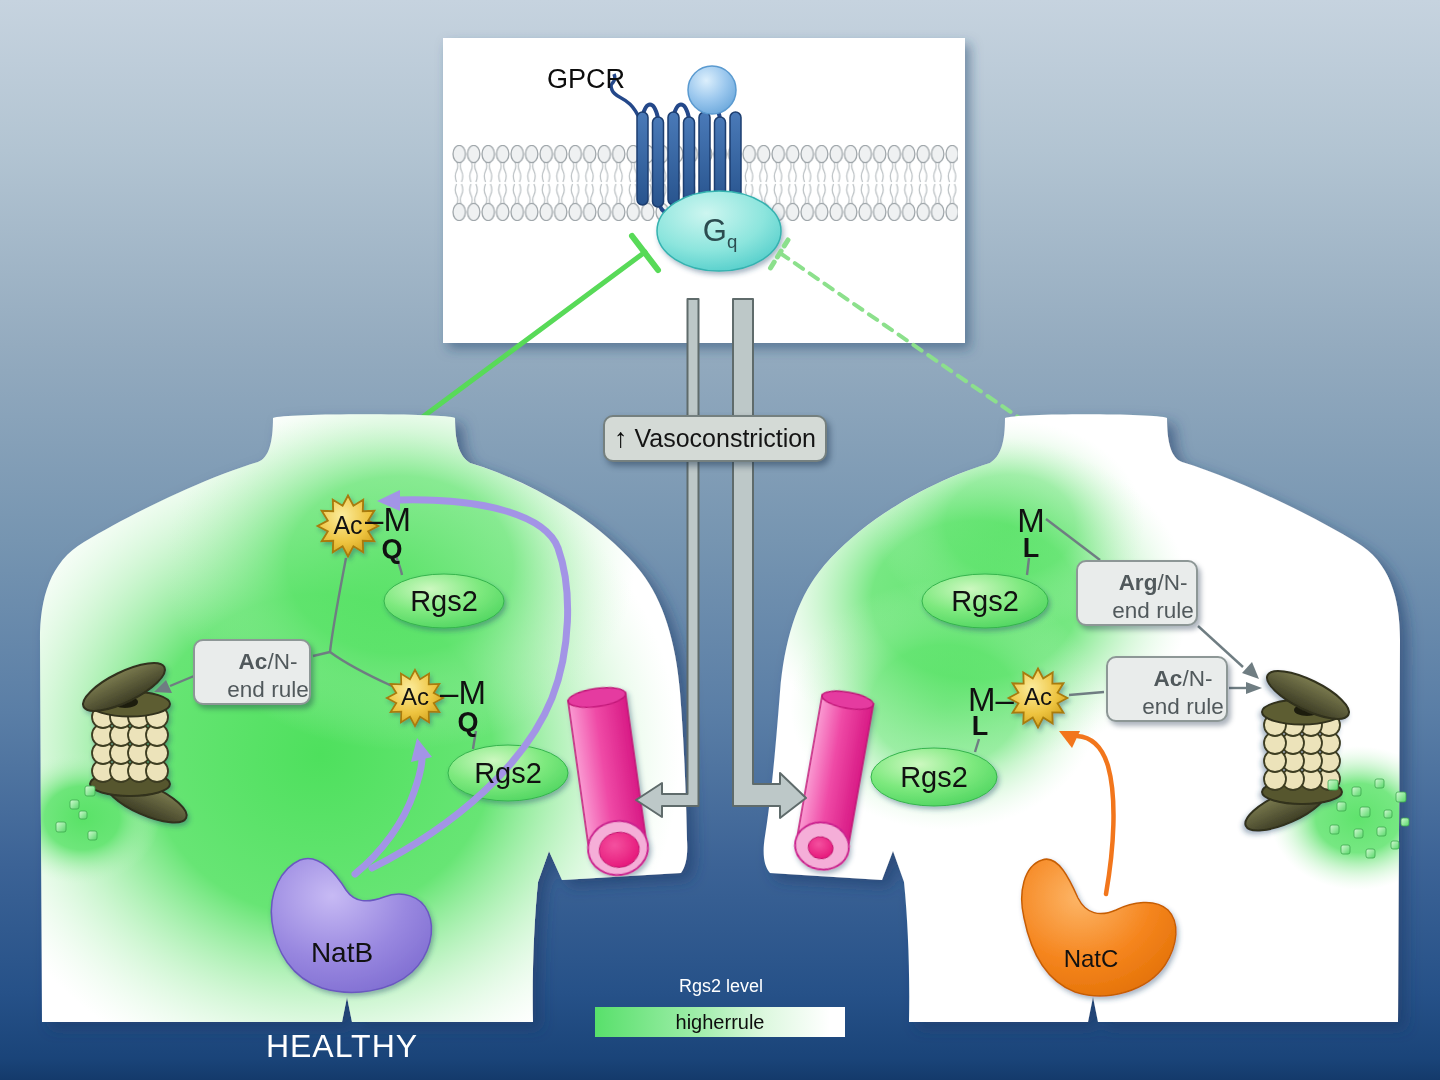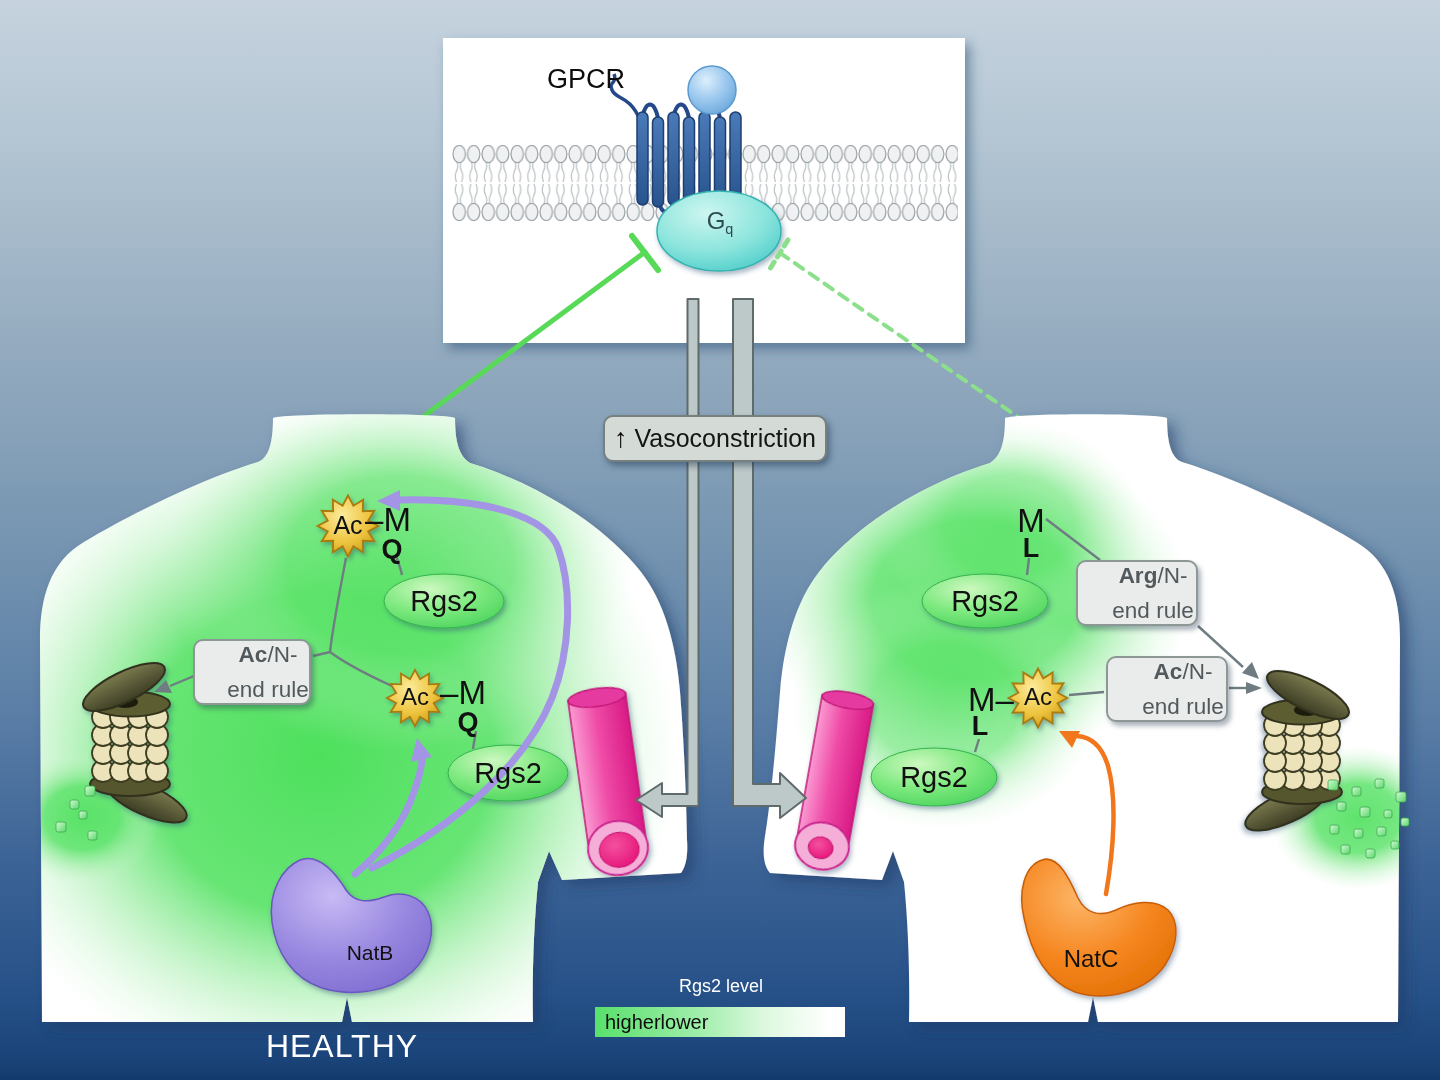--- a/index.html
+++ b/index.html
@@ -16,27 +16,27 @@
     box-shadow:3px 4px 6px rgba(22,44,70,.45);
     display:flex; align-items:center; justify-content:center; gap:7px; box-sizing:border-box;
   }
   .vasobox .arr{font-size:27px; font-weight:800; color:#0a0a0a; line-height:1;}
   .vasobox .txt{font-size:25px; color:#141414;}
   .rulebox{
     position:absolute; transform:translate(-50%,-50%);
     background:#e9eceb; border:2px solid #8d9796; border-radius:10px;
     box-shadow:3px 4px 5px rgba(22,44,70,.35);
     color:#51595c; font-size:22.5px; line-height:1.22; text-align:center;
-    display:flex; flex-direction:column; justify-content:space-between; box-sizing:border-box;padding-left:32px;
+    display:flex; flex-direction:column; justify-content:flex-end; box-sizing:border-box;padding-left:32px;
   }
   .rulebox b{font-weight:700;}
   .legendbar{
     position:absolute; left:595px; top:1007px; width:250px; height:30px; box-sizing:border-box;
     background:linear-gradient(90deg,#58e06b 0%,#9deda8 40%,#ddf8df 68%,#ffffff 94%);
-    display:flex; justify-content:flex-start; align-items:center;
+    display:flex; justify-content:center; align-items:center;
     padding:0 10px; color:#0d0d0d; font-size:20px;
   }
   .title{color:#ffffff; letter-spacing:1px; font-size:32px; font-weight:500;}
   .sub{font-size:0.6em; vertical-align:-0.35em;}
 </style>
 </head>
 <body>
 
 <div class="stage">
 
@@ -294,40 +294,40 @@
     <polygon points="1059,731 1080,731 1072,748" fill="#f2761c"></polygon>
   </g>
 
   <g fill="#bdc8c8" stroke="#5f6b6b" stroke-width="2" stroke-linejoin="round">
     <path d="M 687.5,299 L 698.5,299 L 698.5,806 L 662,806 L 662,817 L 636,800 L 662,783 L 662,794 L 687.5,794 Z"></path>
     <path d="M 733,299 L 753,299 L 753,784 L 780,784 L 780,773 L 806,798 L 780,818 L 780,806 L 733,806 Z"></path>
   </g>
 </svg>
 
 <div class="lbl" style="left:586px;top:79px;font-size:27px;font-weight:500;color:#0d0d0d;">GPCR</div>
-<div class="lbl" style="left:720px;top:222px;font-size:24px;color:#2c4c50;"><span>G</span><span class="sub">q</span></div>
+<div class="lbl" style="left:720px;top:233px;font-size:31px;color:#2c4c50;"><span>G</span><span class="sub">q</span></div>
 
 <div class="vasobox">
   <span class="arr">↑</span>
   <span class="txt">Vasoconstriction</span>
 </div>
 
 <div class="lbl" style="left:348px;top:525px;font-size:25px;">Ac</div>
 <div class="lbl" style="left:388px;top:520px;font-size:33px;">–M</div>
 <div class="lbl" style="left:392px;top:549px;font-size:27px;font-weight:800;">Q</div>
 <div class="lbl" style="left:444px;top:601px;font-size:29px;">Rgs2</div>
 <div class="lbl" style="left:415px;top:697px;font-size:24px;">Ac</div>
 <div class="lbl" style="left:463px;top:693px;font-size:33px;">–M</div>
 <div class="lbl" style="left:468px;top:722px;font-size:27px;font-weight:800;">Q</div>
 <div class="lbl" style="left:508px;top:773px;font-size:29px;">Rgs2</div>
 <div class="rulebox" style="left:252px;top:672px;width:118px;height:66px;">
   <div><b>Ac</b><span>/N-</span></div>
   <div>end rule</div>
 </div>
-<div class="lbl" style="left:342px;top:953px;font-size:21px;margin-left:28px;">NatB</div>
+<div class="lbl" style="left:342px;top:953px;font-size:28px;">NatB</div>
 <div class="lbl title" style="left:342px;top:1046px;">HEALTHY</div>
 
 <div class="lbl" style="left:1031px;top:521px;font-size:33px;">M</div>
 <div class="lbl" style="left:1031px;top:548px;font-size:27px;font-weight:800;">L</div>
 <div class="lbl" style="left:985px;top:601px;font-size:29px;">Rgs2</div>
 <div class="rulebox" style="left:1137px;top:593px;width:122px;height:66px;">
   <div><b>Arg</b><span>/N-</span></div>
   <div>end rule</div>
 </div>
 <div class="lbl" style="left:991px;top:700px;font-size:33px;">M–</div>
@@ -336,16 +336,16 @@
 <div class="rulebox" style="left:1167px;top:689px;width:122px;height:66px;">
   <div><b>Ac</b><span>/N-</span></div>
   <div>end rule</div>
 </div>
 <div class="lbl" style="left:934px;top:777px;font-size:29px;">Rgs2</div>
 <div class="lbl" style="left:1091px;top:959px;font-size:24px;">NatC</div>
 
 <div class="lbl" style="left:721px;top:986px;font-size:18px;color:#ffffff;">Rgs2 level</div>
 <div class="legendbar">
   <span>higher</span>
-  <span>lower</span>
+  <span>rule</span>
 </div>
 
 </div>
 
 </body></html>

